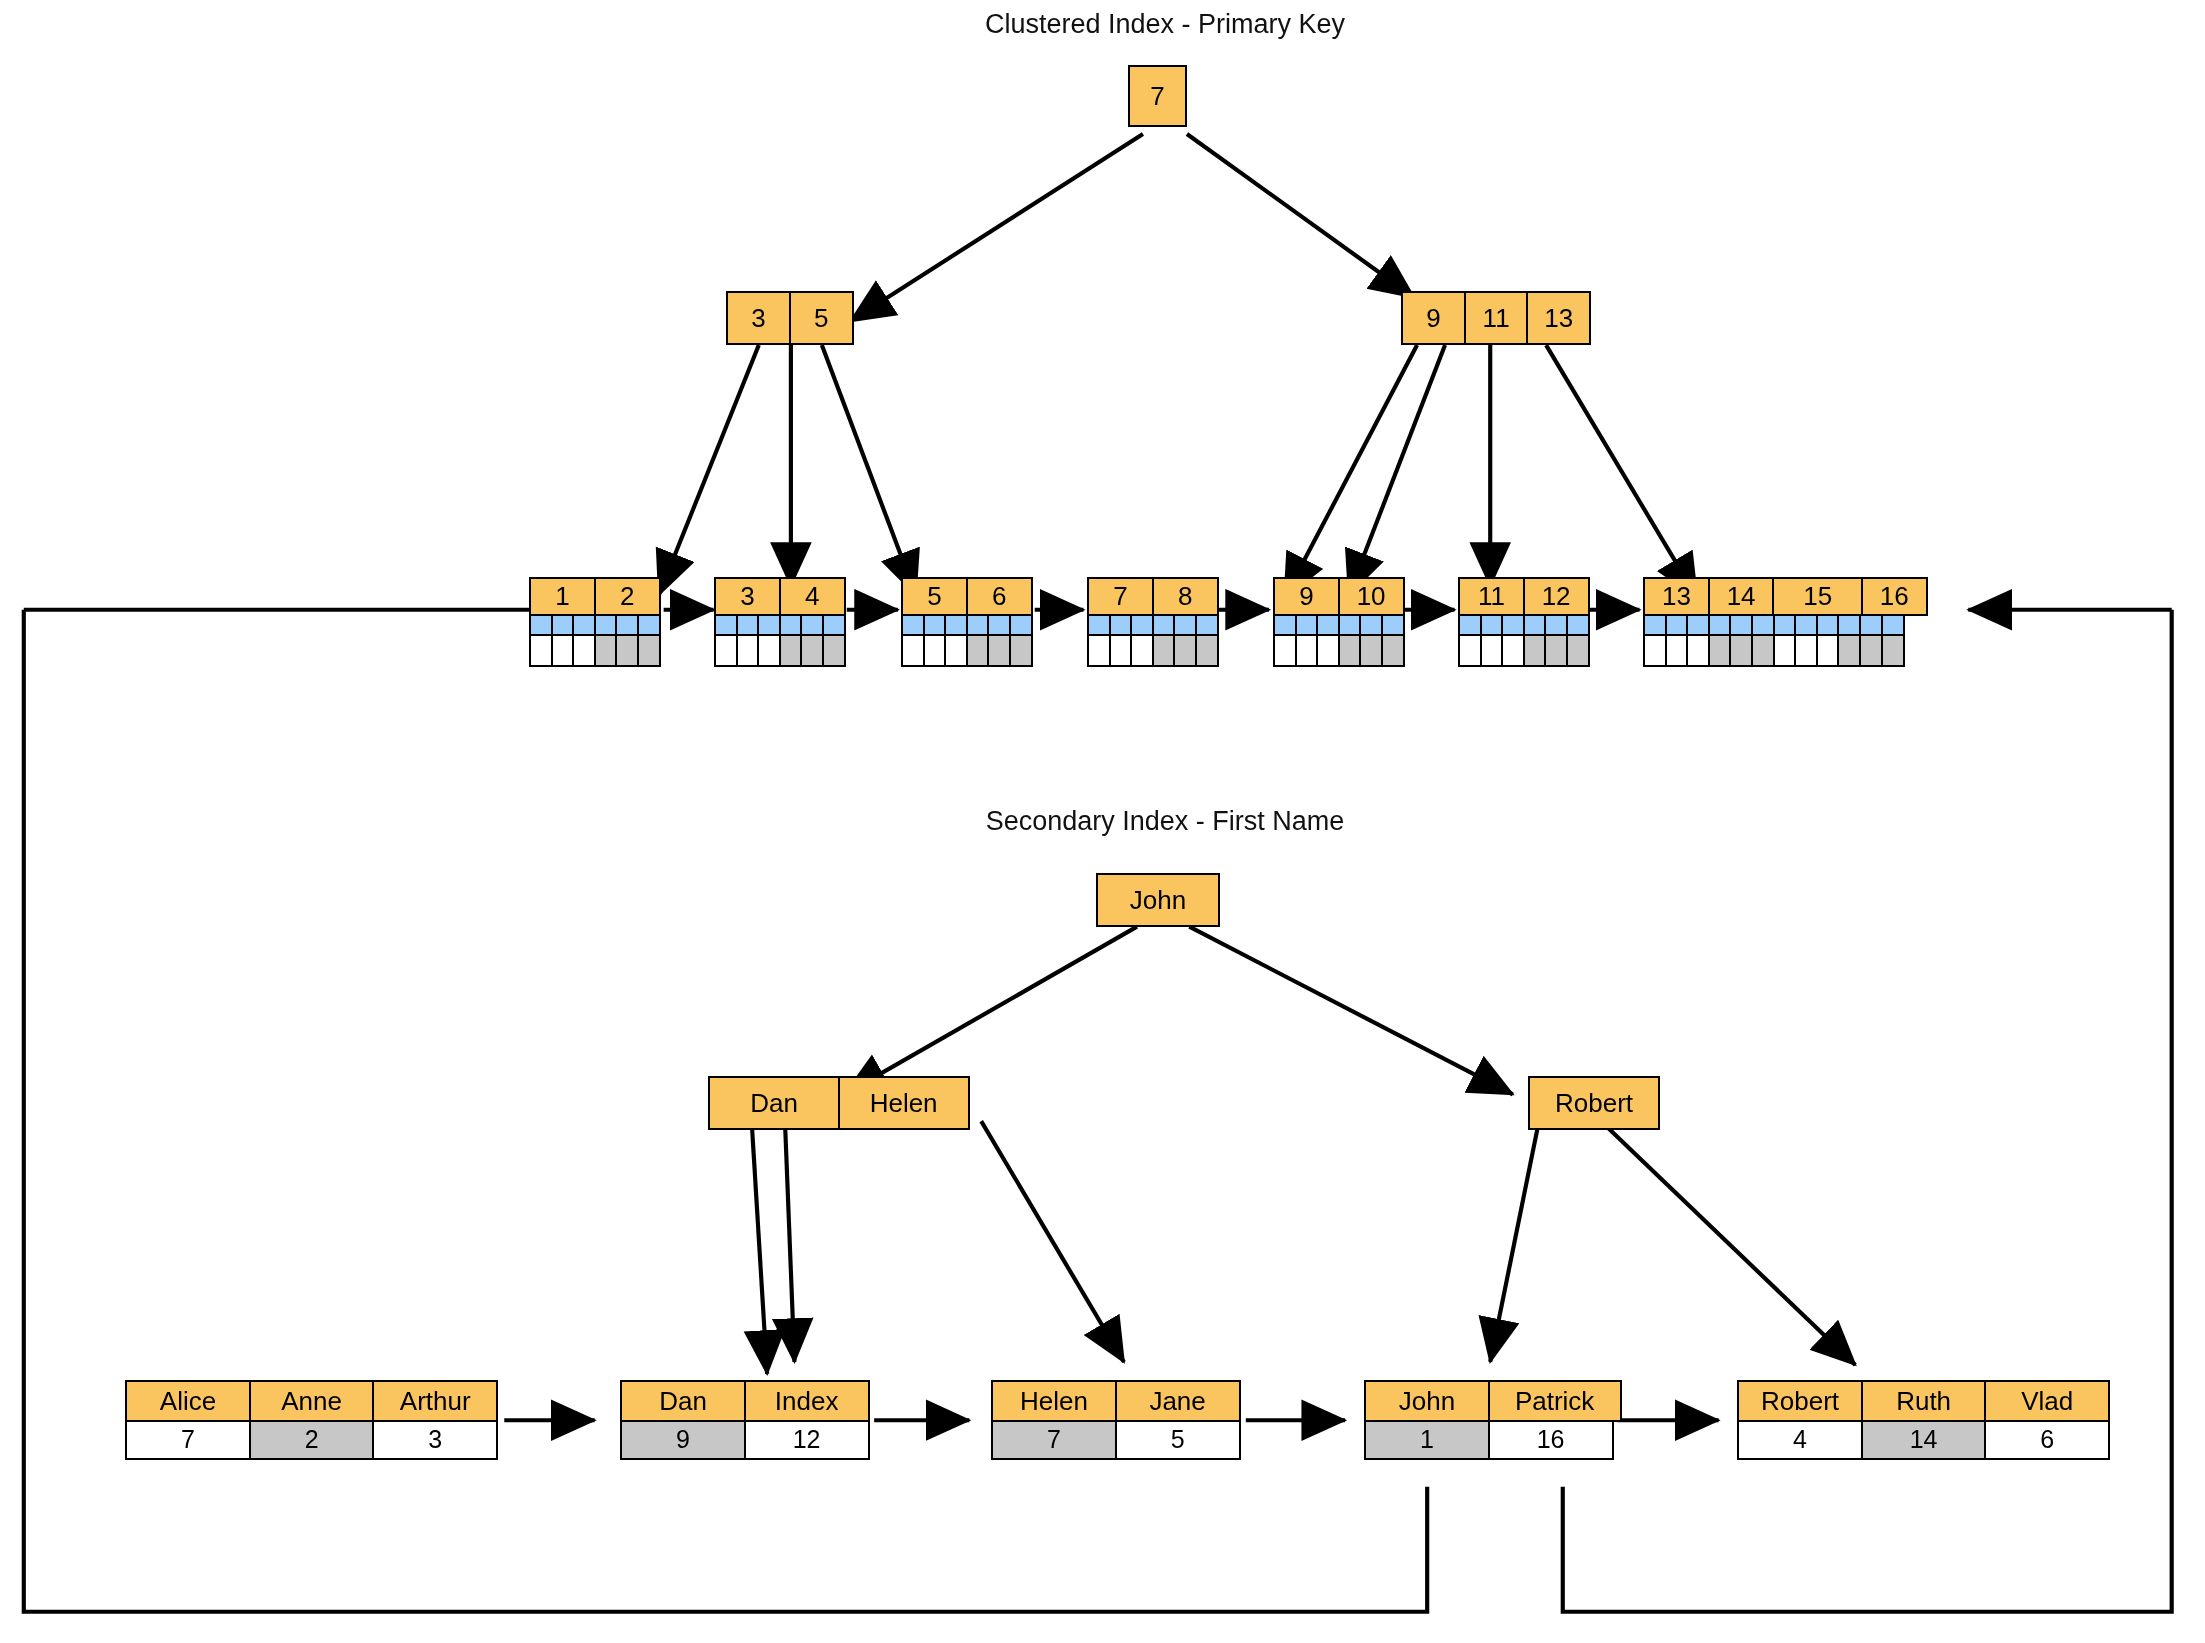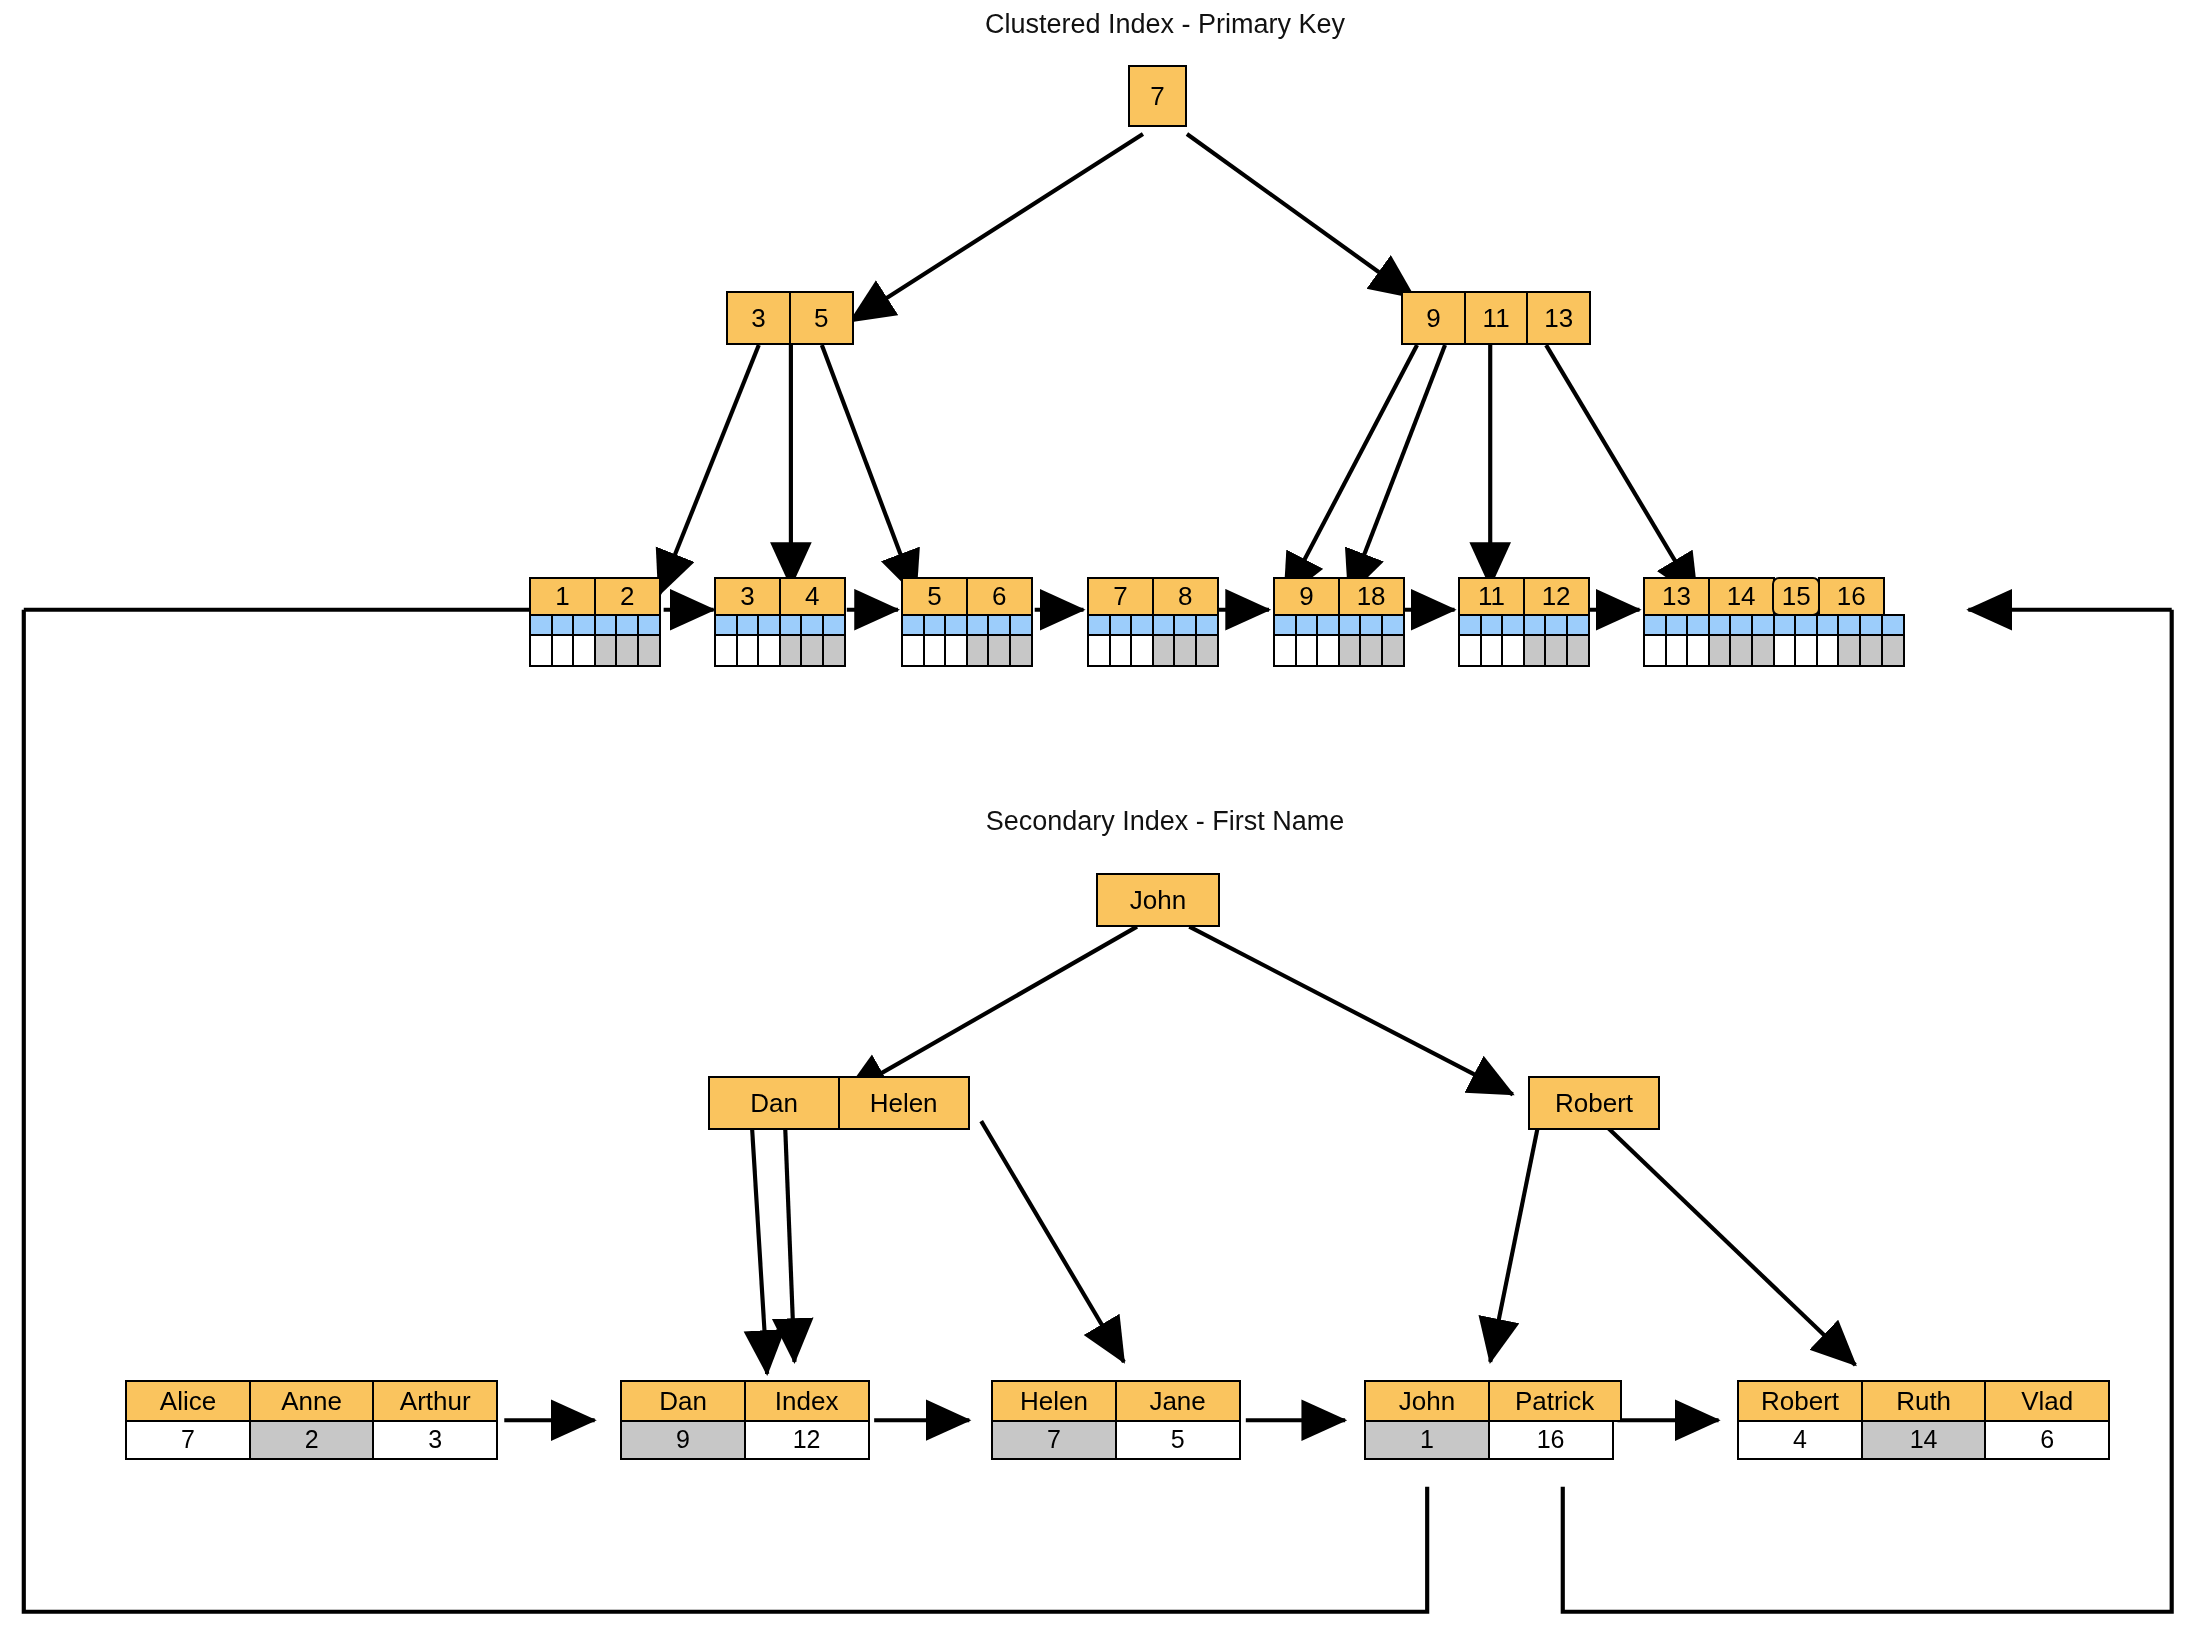--- a/index.html
+++ b/index.html
@@ -193,21 +193,21 @@
         <div style="width:24px;"></div>
       <div class="g" style="width:24px;"></div>
         <div class="g" style="width:24px;"></div>
         <div class="g" style="width:24px;"></div>
     </div>
   </div>
 
   <div class="leaf" style="left:1273px;top:577px;">
     <div class="keyrow">
       <div class="cell" style="width:67px;">9</div>
-      <div class="cell" style="width:67px;">18</div>
+      <div class="cell" style="width:67px;">10</div>
     </div>
     <div class="blurow">
       <div style="width:24px;"></div>
         <div style="width:24px;"></div>
         <div style="width:24px;"></div>
       <div style="width:24px;"></div>
         <div style="width:24px;"></div>
         <div style="width:24px;"></div>
     </div>
     <div class="datrow">
@@ -240,21 +240,21 @@
       <div class="g" style="width:24px;"></div>
         <div class="g" style="width:24px;"></div>
         <div class="g" style="width:24px;"></div>
     </div>
   </div>
 
   <div class="leaf" style="left:1643px;top:577px;">
     <div class="keyrow">
       <div class="cell" style="width:67px;">13</div>
       <div class="cell" style="width:67px;">14</div>
-      <div class="cell" style="width:48px;border-radius:7px;">15</div>
+      <div class="cell" style="width:91px;">15</div>
       <div class="cell" style="width:67px;">16</div>
     </div>
     <div class="blurow">
       <div style="width:24px;"></div>
         <div style="width:24px;"></div>
         <div style="width:24px;"></div>
       <div style="width:24px;"></div>
         <div style="width:24px;"></div>
         <div style="width:24px;"></div>
       <div style="width:24px;"></div>

